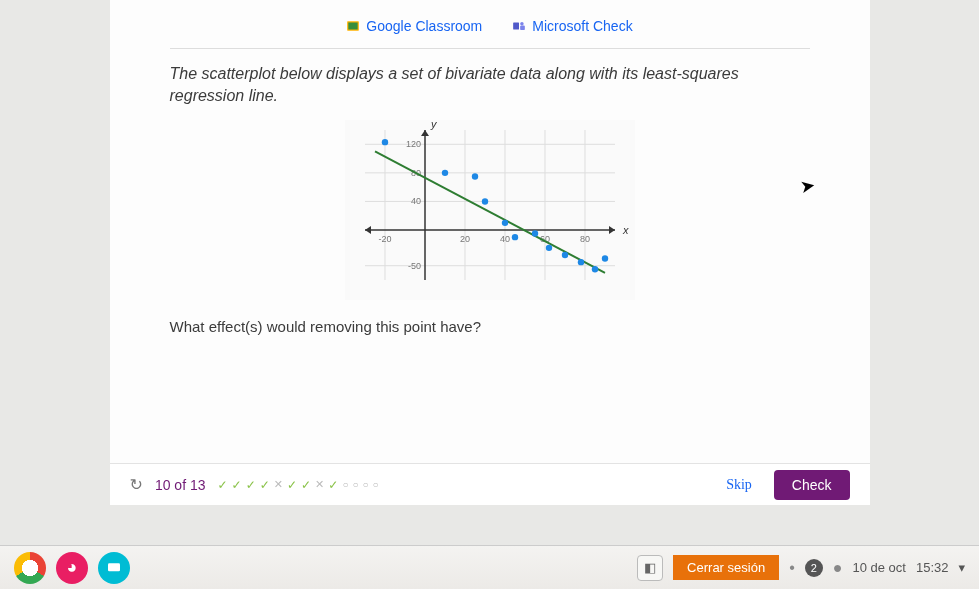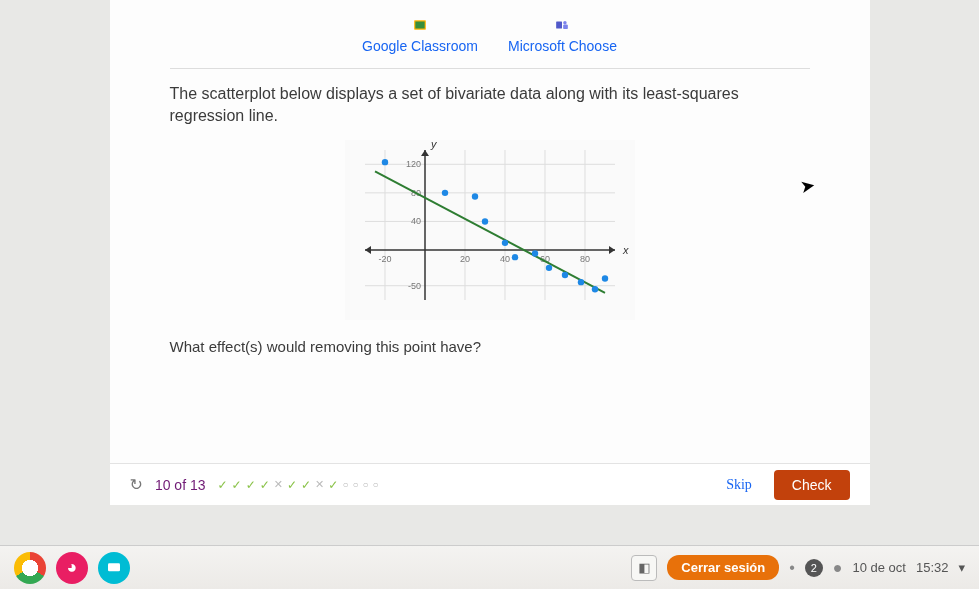--- a/index.html
+++ b/index.html
@@ -28,28 +28,28 @@
     margin-bottom: 14px;
   }
   .share-link {
     display: flex;
     align-items: center;
     gap: 6px;
     color: #1865f2;
     font-size: 14px;
     font-weight: 500;
     cursor: pointer;
-    flex-direction: column;
   }
   .share-link .icon { width: 14px; height: 14px; }
   .question-text {
     color: #3b3b3b;
     font-size: 16px;
     line-height: 1.4;
     margin-bottom: 12px;
+    font-style: italic;
   }
   .chart-wrap {
     display: flex;
     justify-content: center;
     margin: 6px 0 16px 0;
   }
   svg.chart { background: #fafafa; }
   .subtext {
     color: #3b3b3b;
     font-size: 15px;
@@ -77,21 +77,21 @@
   .dots { display: flex; gap: 4px; align-items: center; }
   .dot-check { color: #8bc34a; font-size: 12px; }
   .dot-dot { color: #bbb; font-size: 10px; }
   .dot-wrong { color: #bbb; font-size: 11px; }
   .pb-spacer { flex: 1; }
   .skip-btn {
     color: #1865f2; font-size: 14px; font-weight: 500;
     cursor: pointer; padding: 6px 10px; font-family: Liberation Serif, serif;
   }
   .check-btn {
-    background: #c2410c; color: #fff;
+    background: #701a75; color: #fff;
     border-radius: 4px; padding: 7px 18px;
     font-size: 14px; font-weight: 500; cursor: pointer;
   }
   .taskbar {
     position: absolute;
     bottom: 0; left: 0; right: 0;
     height: 44px;
     background: linear-gradient(#f4f3f1, #eceae7);
     border-top: 1px solid #ccc;
     display: flex;
@@ -107,22 +107,22 @@
   .chrome { background: radial-gradient(#fff 35%, transparent 36%), conic-gradient(#ea4335 0 120deg, #34a853 120deg 240deg, #fbbc05 240deg 360deg); }
   .pink { background: #e91e63; color:#fff; font-size:18px; }
   .teal { background: #00bcd4; color:#fff; }
   .tb-spacer { flex: 1; }
   .tray-btn {
     width: 26px; height: 26px; border: 1px solid #bbb;
     border-radius: 4px; display:flex; align-items:center; justify-content:center;
     color:#666; font-size:13px; cursor:pointer; background:#f7f7f5;
   }
   .logout-btn {
-    background: #e8710a; color: #fff; border-radius: 12px;
-    padding: 5px 14px; font-size: 13px; font-weight: 700; cursor: pointer;
+    background: #e8710a; color: #fff; border-radius: 0;
+    padding: 5px 14px; font-size: 13px; font-weight: 400; cursor: pointer;
   }
   .tray-text { color: #555; font-size: 13px; }
   .tray-sep { color:#888; }
   .badge {
     width:18px; height:18px; border-radius:50%; background:#555;
     color:#fff; font-size:11px; display:flex; align-items:center; justify-content:center;
   }
   .cursor {
     position:absolute; top:175px; left:800px;
     font-size:18px; color:#000; transform:rotate(-10deg);
@@ -144,21 +144,21 @@
       <span>Google Classroom</span>
     </div>
     <div class="share-link">
       <span class="icon">
         <svg viewBox="0 0 24 24" width="14" height="14">
             <rect x="2" y="6" width="10" height="12" fill="#5059c9" rx="1"></rect>
             <circle cx="17" cy="8" r="3" fill="#7b83eb"></circle>
             <rect x="14" y="11" width="8" height="8" fill="#7b83eb" rx="2"></rect>
           </svg>
       </span>
-      <span>Microsoft Choose</span>
+      <span>Microsoft Check</span>
     </div>
   </div>
 
   <p class="question-text">The scatterplot below displays a set of bivariate data along with its least-squares regression line.</p>
 
   <div class="chart-wrap">
     <svg class="chart" width="290" height="180" viewBox="0 0 290 180">
         <line x1="40" y1="160" x2="40" y2="10" stroke="#ddd"></line>
         <text x="40" y="122" font-size="9" fill="#777" text-anchor="middle">-20</text>
         <line x1="120" y1="160" x2="120" y2="10" stroke="#ddd"></line>

